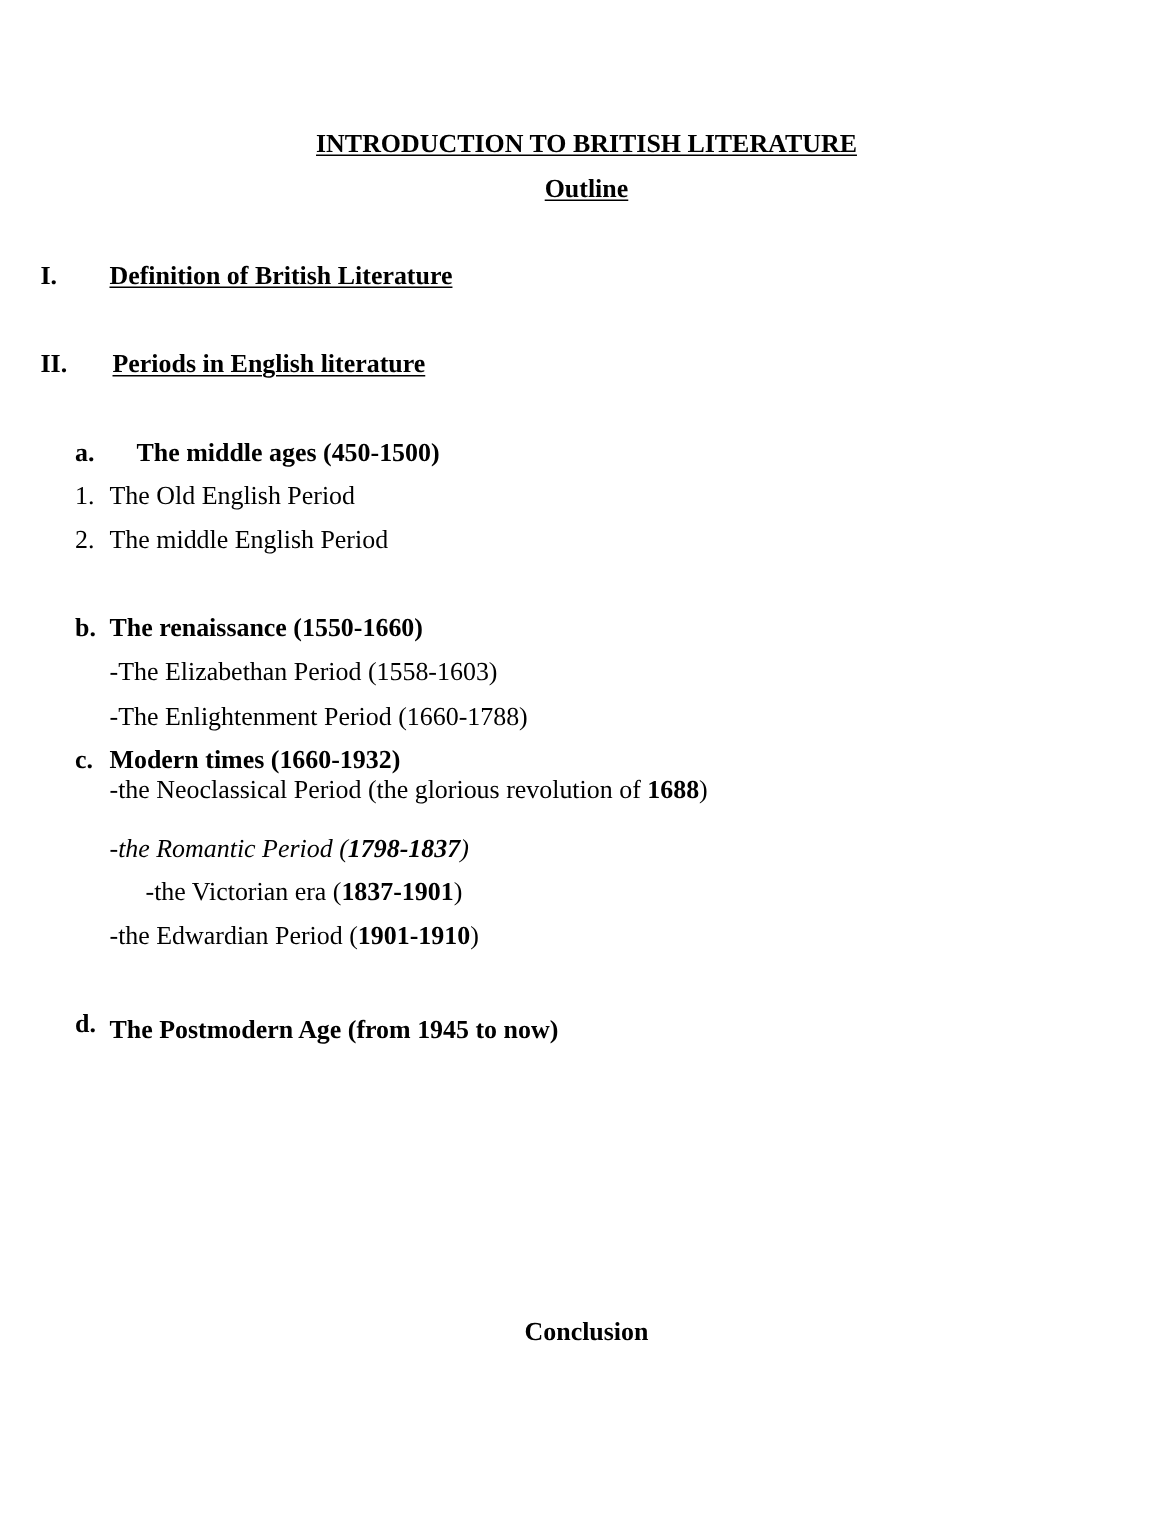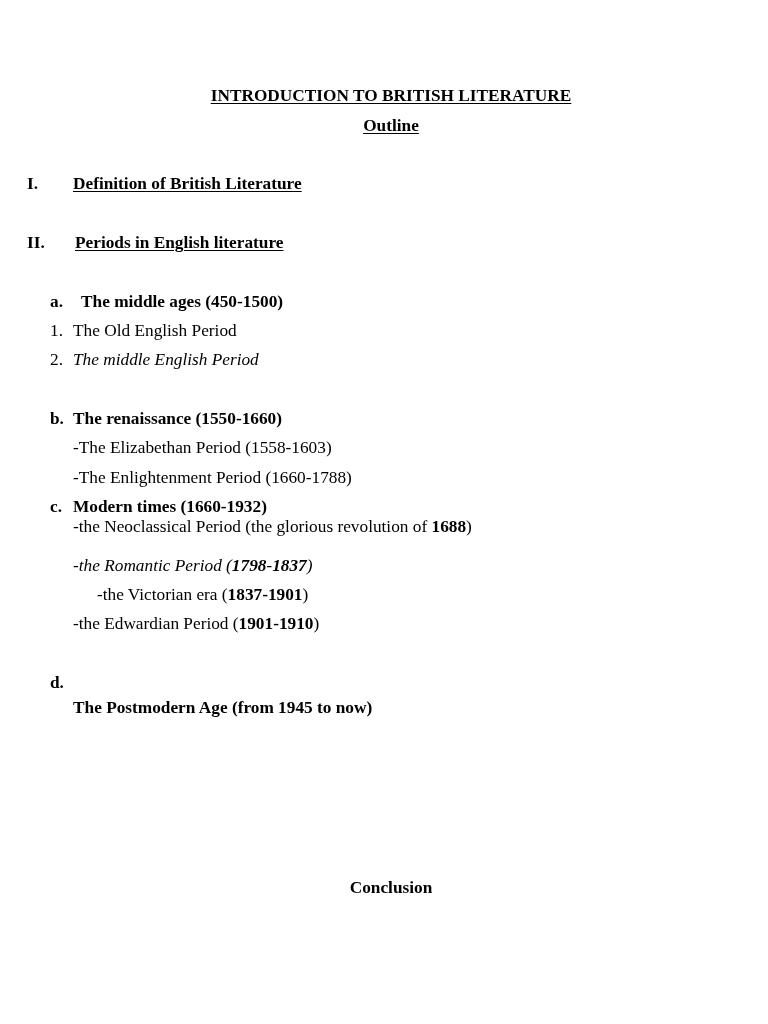--- a/index.html
+++ b/index.html
@@ -22,25 +22,25 @@
   <div class="line center b u" style="top:86px;">INTRODUCTION TO BRITISH LITERATURE</div>
   <div class="line center b u" style="top:116px;">Outline</div>
 
   <div class="num b" style="top:174px; left:27px;">I.</div>
   <div class="line b u" style="top:174px; left:73px;">Definition of British Literature</div>
 
   <div class="num b" style="top:233px; left:27px;">II.</div>
   <div class="line b u" style="top:233px; left:75px;">Periods in English literature</div>
 
   <div class="num b" style="top:292px; left:50px;">a.</div>
-  <div class="line b" style="top:292px; left:81px;">The middle ages (450-1500)</div>
+  <div class="line b" style="top:292px; left:91px;">The middle ages (450-1500)</div>
   <div class="num" style="top:321px; left:50px;">1.</div>
   <div class="line" style="top:321px; left:73px;">The Old English Period</div>
   <div class="num" style="top:350px; left:50px;">2.</div>
-  <div class="line" style="top:350px; left:73px;font-style:italic;">The middle English Period</div>
+  <div class="line" style="top:350px; left:73px;">The middle English Period</div>
 
   <div class="num b" style="top:409px; left:50px;">b.</div>
   <div class="line b" style="top:409px; left:73px;">The renaissance (1550-1660)</div>
   <div class="line" style="top:438px; left:73px;">-The Elizabethan Period (1558-1603)</div>
   <div class="line" style="top:468px; left:73px;">-The Enlightenment Period (1660-1788)</div>
 
   <div class="num b" style="top:497px; left:50px;">c.</div>
   <div class="line b" style="top:497px; left:73px;">Modern times (1660-1932)</div>
 
   <div class="line" style="top:499px; left:73px;margin-top:18px;">
@@ -50,17 +50,17 @@
     <span>-the Romantic Period (</span><span class="b">1798-1837</span><span>)</span>
   </div>
   <div class="line" style="top:585px; left:73px;margin-left:24px;">
     <span>-the Victorian era (</span><span class="b">1837-1901</span><span>)</span>
   </div>
   <div class="line" style="top:614px; left:73px;">
     <span>-the Edwardian Period (</span><span class="b">1901-1910</span><span>)</span>
   </div>
 
   <div class="num b" style="top:673px; left:50px;">d.</div>
-  <div class="line b" style="top:698px; left:73px;">The Postmodern Age (from 1945 to now)</div>
+  <div class="line b" style="top:677px; left:73px;">The Postmodern Age (from 1945 to now)</div>
 
   <div class="line center b" style="top:878px;">Conclusion</div>
 
 </div>
 
 </body></html>

